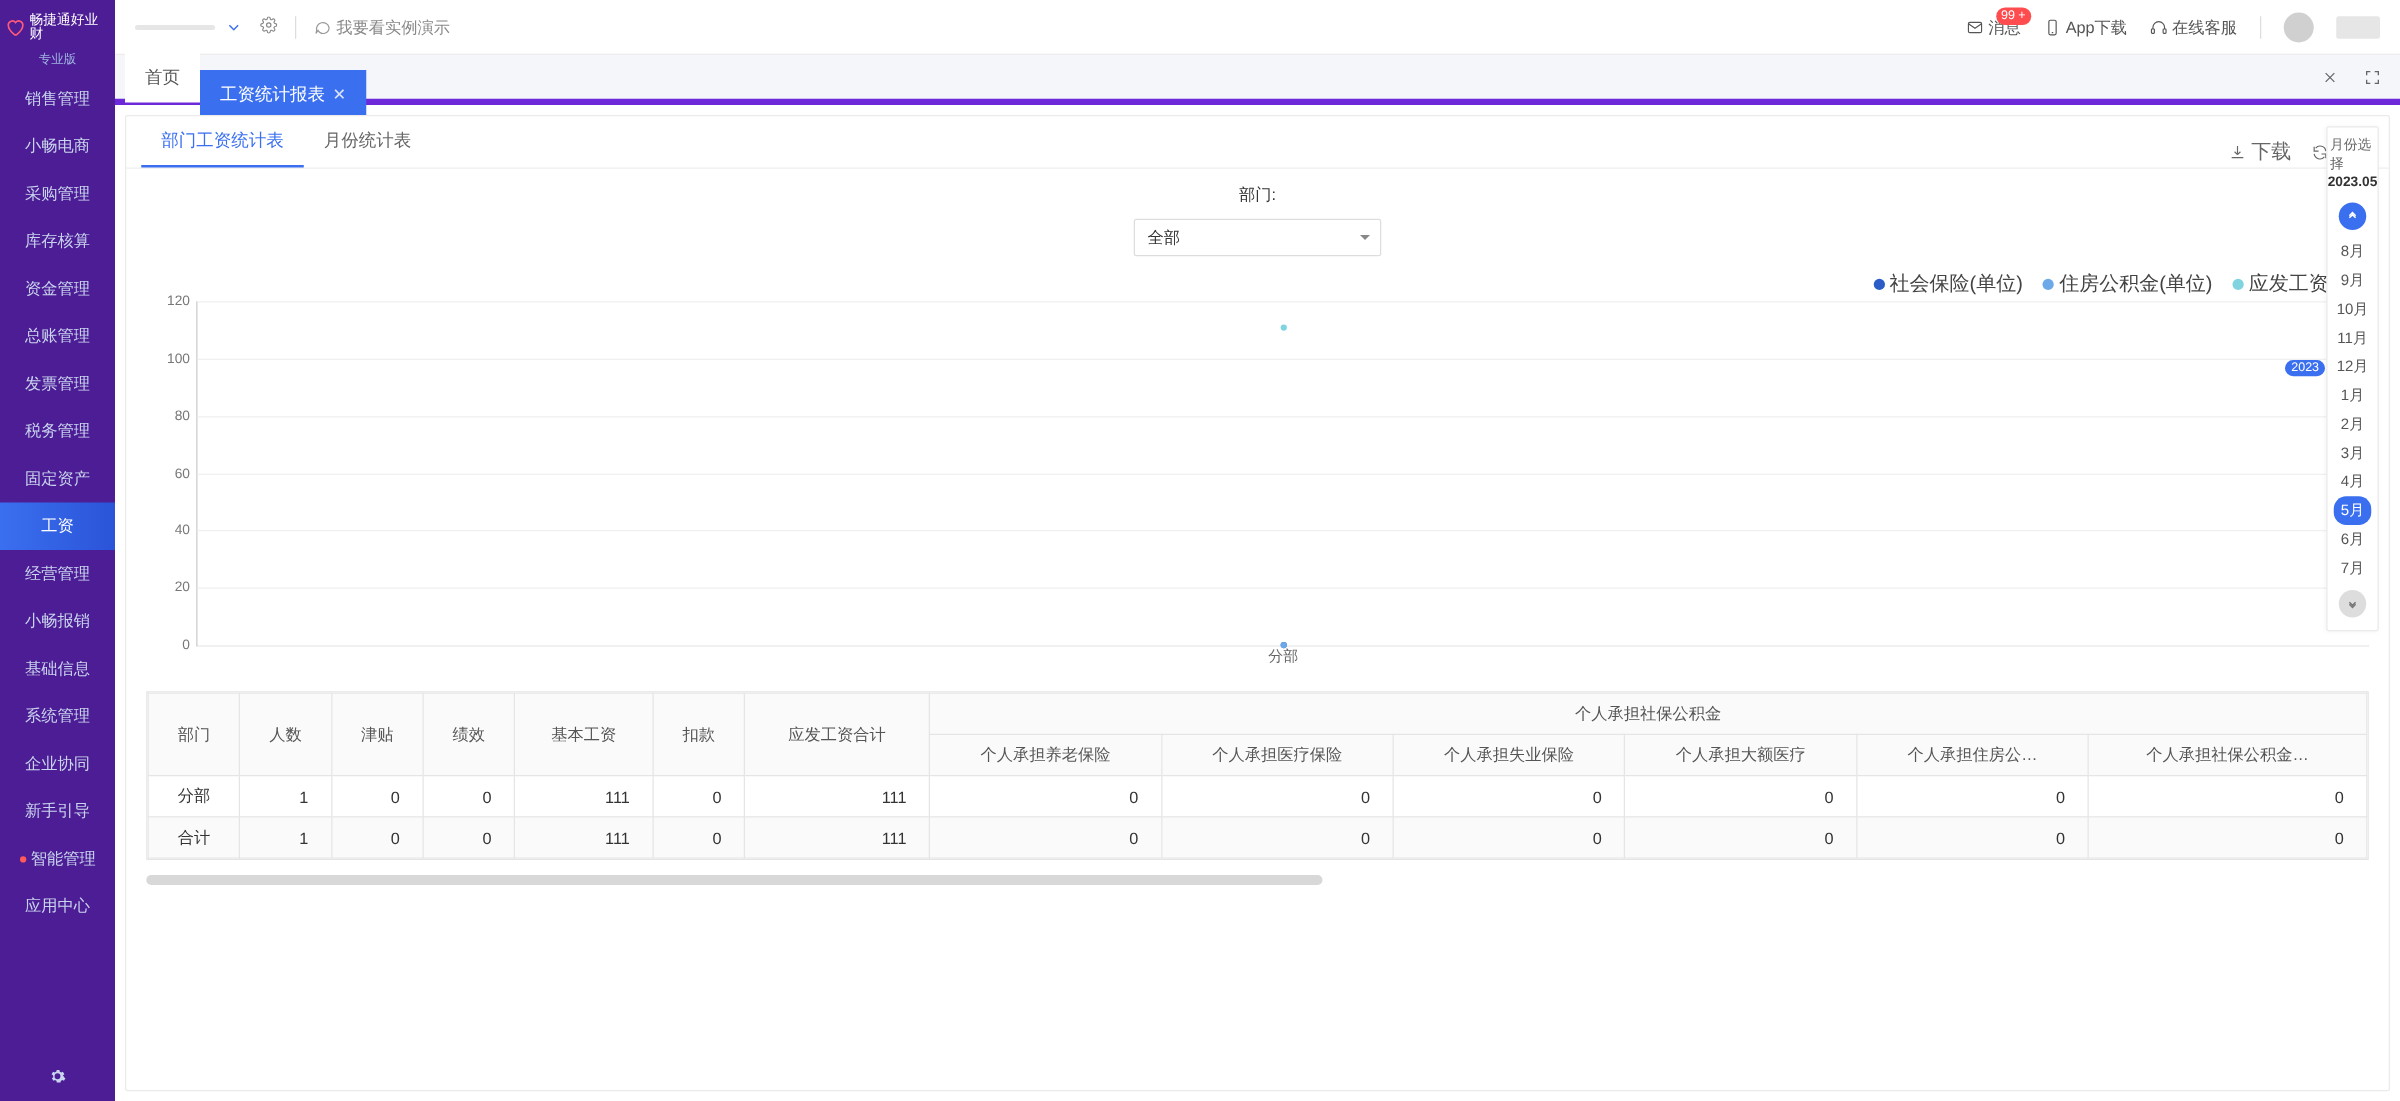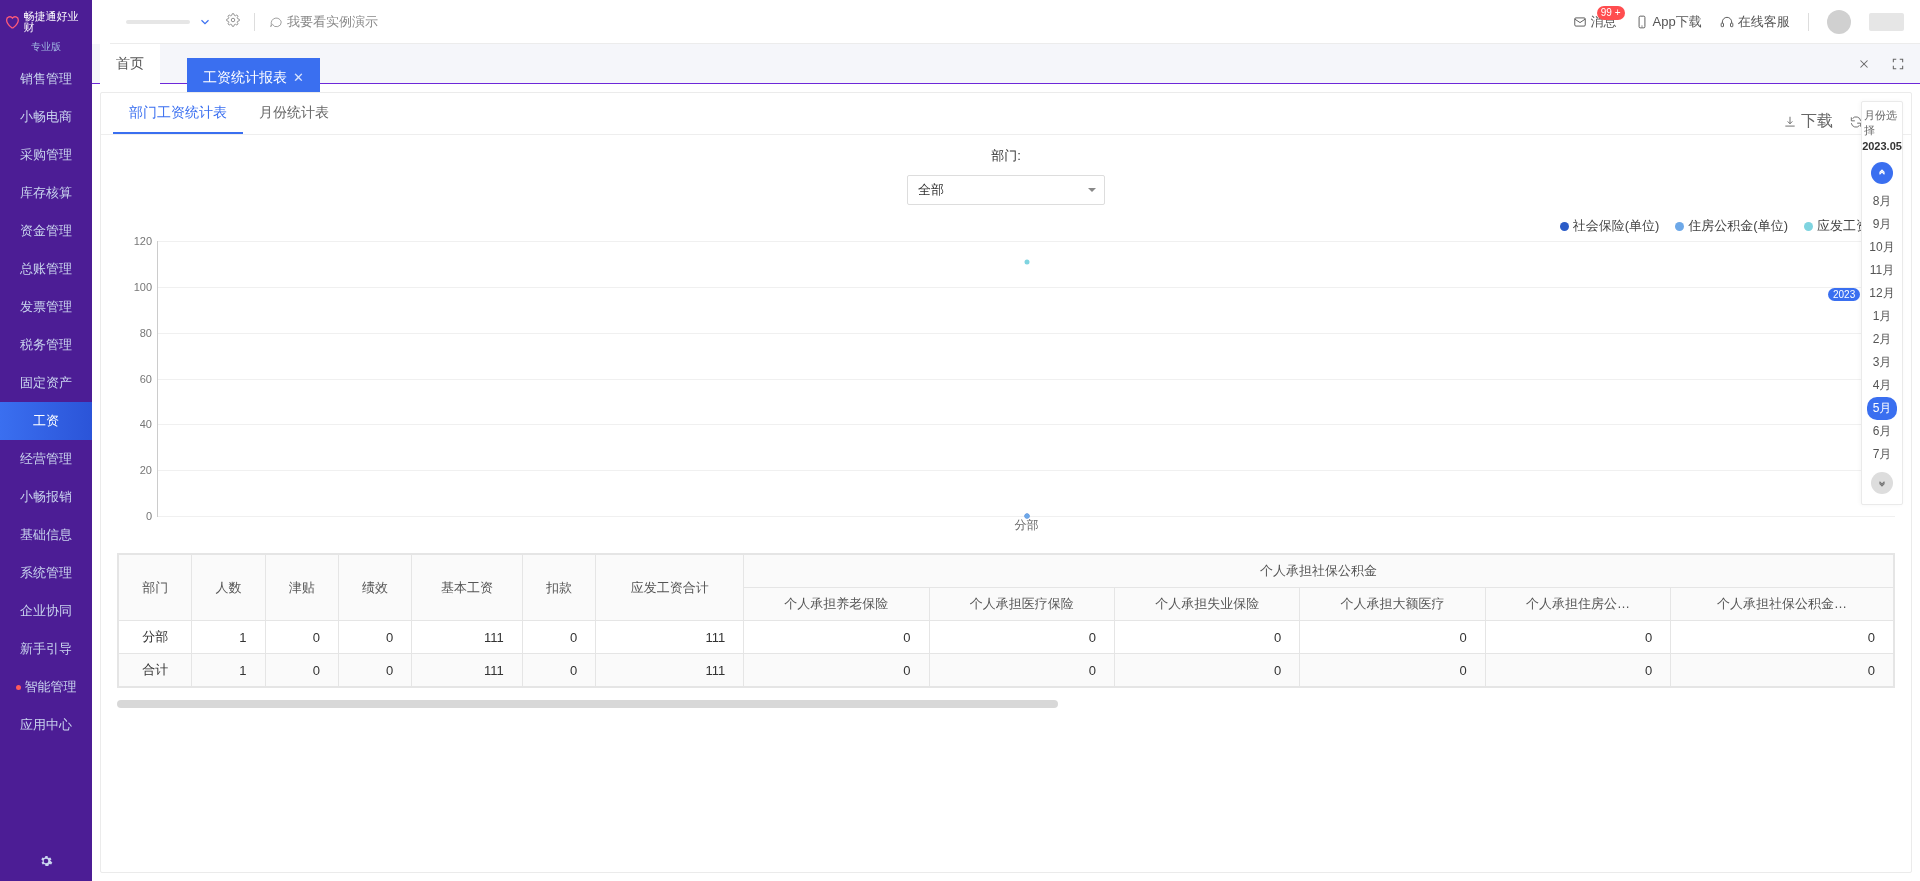--- a/index.html
+++ b/index.html
@@ -9,47 +9,47 @@
     .logo{height:44px;display:flex;align-items:center;justify-content:center;gap:4px;font-size:12px;padding:6px 4px;}
     .logo-icon{width:16px;height:16px;}
     .logo-text{font-size:11px;line-height:1;}
     .edition{font-size:10px;text-align:center;margin-top:-4px;margin-bottom:6px;color:#9fb4e0;}
     .nav{flex:1;display:flex;flex-direction:column;overflow-y:auto;}
     .nav-item{padding:10px 0;text-align:center;font-size:13px;cursor:pointer;color:#c9d4ee;}
     .nav-item.active{background:linear-gradient(90deg,#3a6ff0,#2b54d8);color:#fff;}
     .nav-item.dot::before{content:"";display:inline-block;width:5px;height:5px;border-radius:50%;background:#ff5a5a;margin-right:4px;vertical-align:middle;}
     .nav-footer{padding:8px 0 10px;text-align:center;}
     .main{flex:1;display:flex;flex-direction:column;min-width:0;position:relative;}
-    .topbar{height:44px;border-bottom:1px solid #ececec;display:flex;align-items:center;padding:0 16px;gap:14px;margin-left:18px;}
+    .topbar{height:44px;border-bottom:1px solid #ececec;display:flex;align-items:center;padding:0 16px;gap:14px;}
     .company{display:flex;align-items:center;gap:8px;font-size:14px;color:#3a6ff0;cursor:pointer;}
     .company-name{background:#e6e6e6;color:#999;padding:2px 32px;border-radius:2px;font-size:13px;}
     .demo-link{display:flex;align-items:center;gap:4px;color:#888;font-size:13px;cursor:pointer;}
     .topbar-right{margin-left:auto;display:flex;align-items:center;gap:18px;}
     .top-action{display:flex;align-items:center;gap:4px;color:#555;font-size:13px;cursor:pointer;position:relative;}
     .badge{position:absolute;top:-7px;right:-8px;background:#ff4d4f;color:#fff;font-size:10px;border-radius:8px;padding:0 4px;line-height:14px;}
     .avatar{width:24px;height:24px;border-radius:50%;background:#d0d0d0;}
     .company-label{background:#e6e6e6;color:#bbb;padding:2px 16px;border-radius:2px;font-size:12px;}
-    .tabs-bar{height:40px;display:flex;align-items:center;padding:0 0 0 8px;border-bottom:1px solid #6d28d9;background:#f5f6fa;gap:27px;}
+    .tabs-bar{height:40px;display:flex;align-items:center;padding:0 0 0 8px;border-bottom:5px solid #6d28d9;background:#f5f6fa;}
     .tab{padding:0 16px;height:40px;display:flex;align-items:center;gap:6px;font-size:14px;cursor:pointer;color:#555;}
     .tab.active{background:#3a6ff0;color:#fff;margin-top:28px;}
     .tab-close{font-size:13px;opacity:.8;cursor:pointer;}
     .tabs-right{margin-left:auto;display:flex;align-items:center;gap:6px;padding-right:8px;}
     .icon-btn{width:28px;height:28px;display:flex;align-items:center;justify-content:center;cursor:pointer;color:#666;}
     .content{flex:1;background:#fff;margin:8px 8px 8px 8px;border:1px solid #ebebeb;border-radius:2px;display:flex;flex-direction:column;min-height:0;position:relative;}
     .subtabs{height:42px;display:flex;align-items:flex-end;padding:0 12px;gap:0;border-bottom:1px solid #eee;}
     .subtab{padding:10px 16px;font-size:14px;cursor:pointer;color:#666;border-bottom:2px solid transparent;}
     .subtab.active{color:#3a6ff0;border-bottom-color:#3a6ff0;font-weight:500;}
     .subtabs-right{margin-left:auto;display:flex;align-items:center;gap:16px;color:#666;padding-bottom:2px;}
     .action-link{display:flex;align-items:center;gap:4px;cursor:pointer;font-size:16px;}
     .filter-row{padding:12px 16px;display:flex;align-items:center;gap:10px;flex-direction:column;}
     .filter-label{font-size:13px;color:#333;}
     .select{width:198px;height:30px;border:1px solid #ddd;border-radius:2px;padding:0 24px 0 10px;display:flex;align-items:center;font-size:13px;cursor:pointer;position:relative;background:#fff;}
     .select::after{content:"";position:absolute;right:8px;top:12px;border:4px solid transparent;border-top-color:#888;}
     .chart-area{position:relative;margin:0 16px 8px;height:320px;}
-    .legend{position:absolute;top:0;right:0;display:flex;gap:16px;align-items:center;font-size:13px;color:#444;}
+    .legend{position:absolute;top:0;right:0;display:flex;gap:16px;align-items:center;font-size:16px;color:#444;}
     .legend-item{display:flex;align-items:center;gap:4px;}
     .legend-dot{width:9px;height:9px;border-radius:50%;}
     .chart-body{position:absolute;top:24px;left:40px;right:0;bottom:20px;border-left:1px solid #ccc;border-bottom:1px solid #ccc;}
     .grid-line{position:absolute;left:0;right:0;border-top:1px solid #f0f0f0;}
     .y-tick{position:absolute;left:-34px;font-size:11px;color:#777;transform:translateY(-50%);width:28px;text-align:right;}
     .x-label{position:absolute;bottom:-18px;left:50%;transform:translateX(-50%);font-size:12px;color:#666;}
     .data-pt{position:absolute;width:5px;height:5px;border-radius:50%;transform:translate(-50%,-50%);}
     .table-wrap{margin:8px 16px 12px;border:1px solid #e5e5e5;overflow-x:auto;}
     table{border-collapse:collapse;min-width:100%;font-size:13px;}
     th,td{padding:7px 12px;border:1px solid #e5e5e5;text-align:center;white-space:nowrap;}

